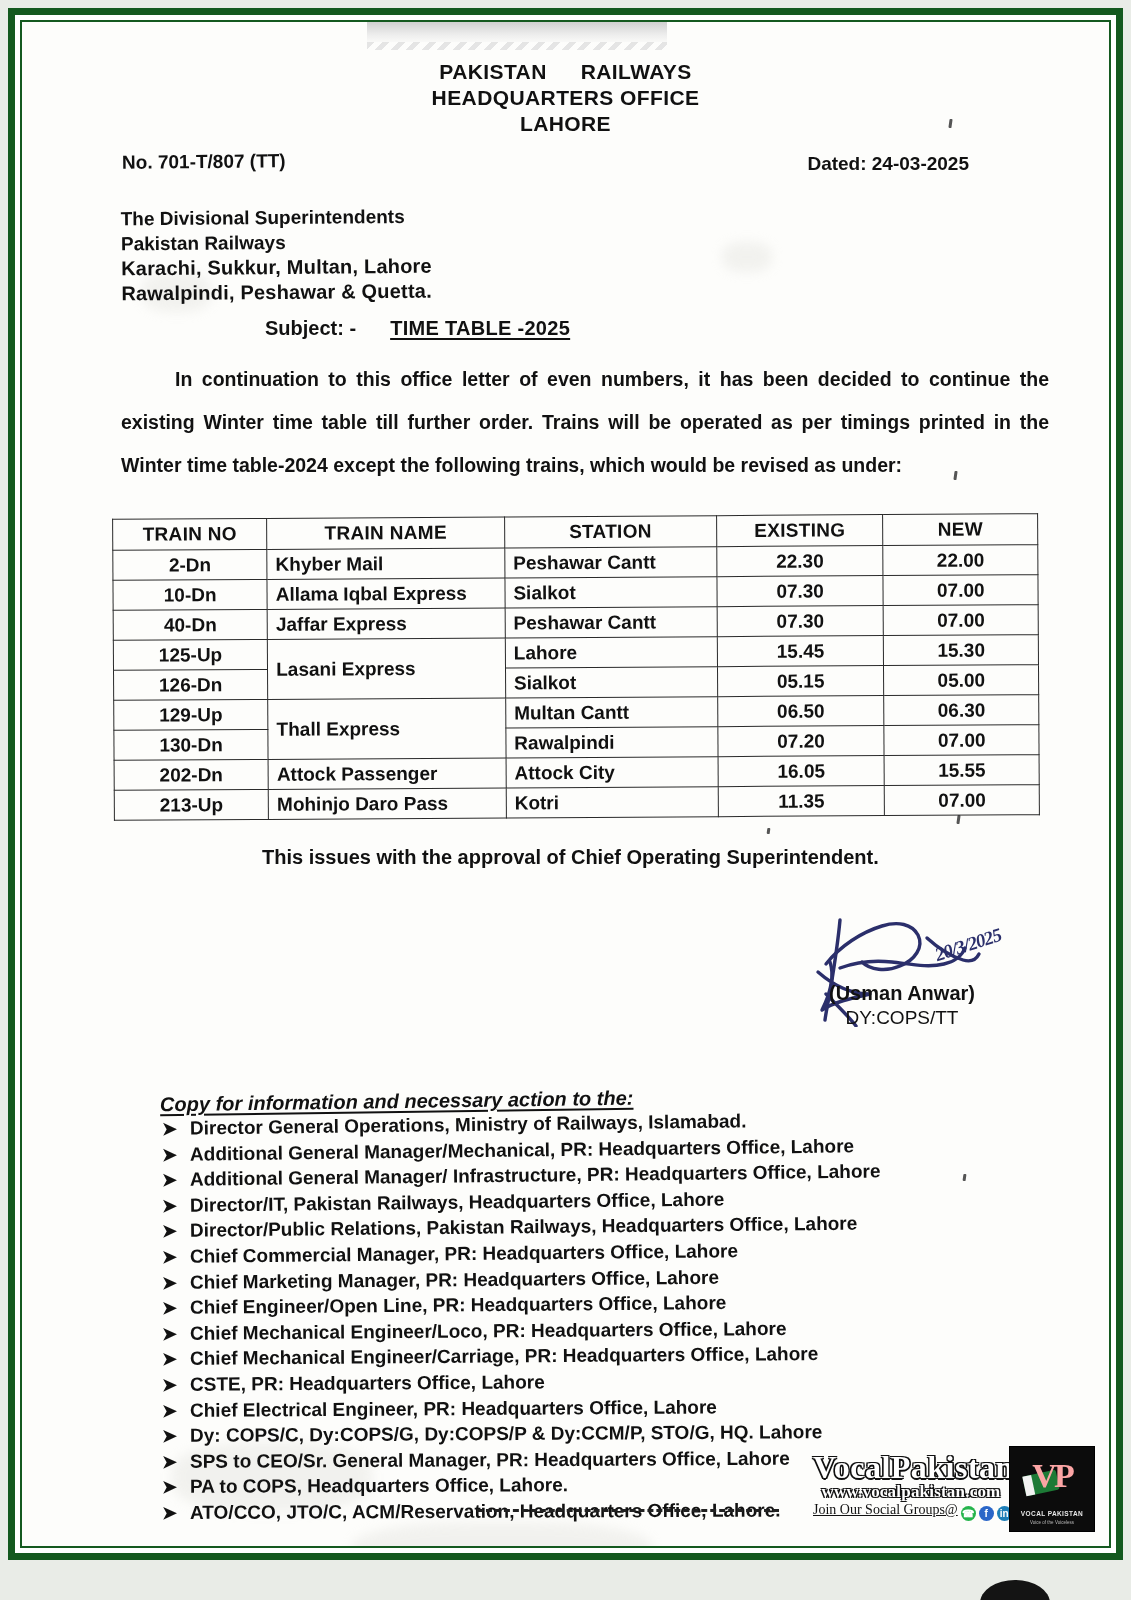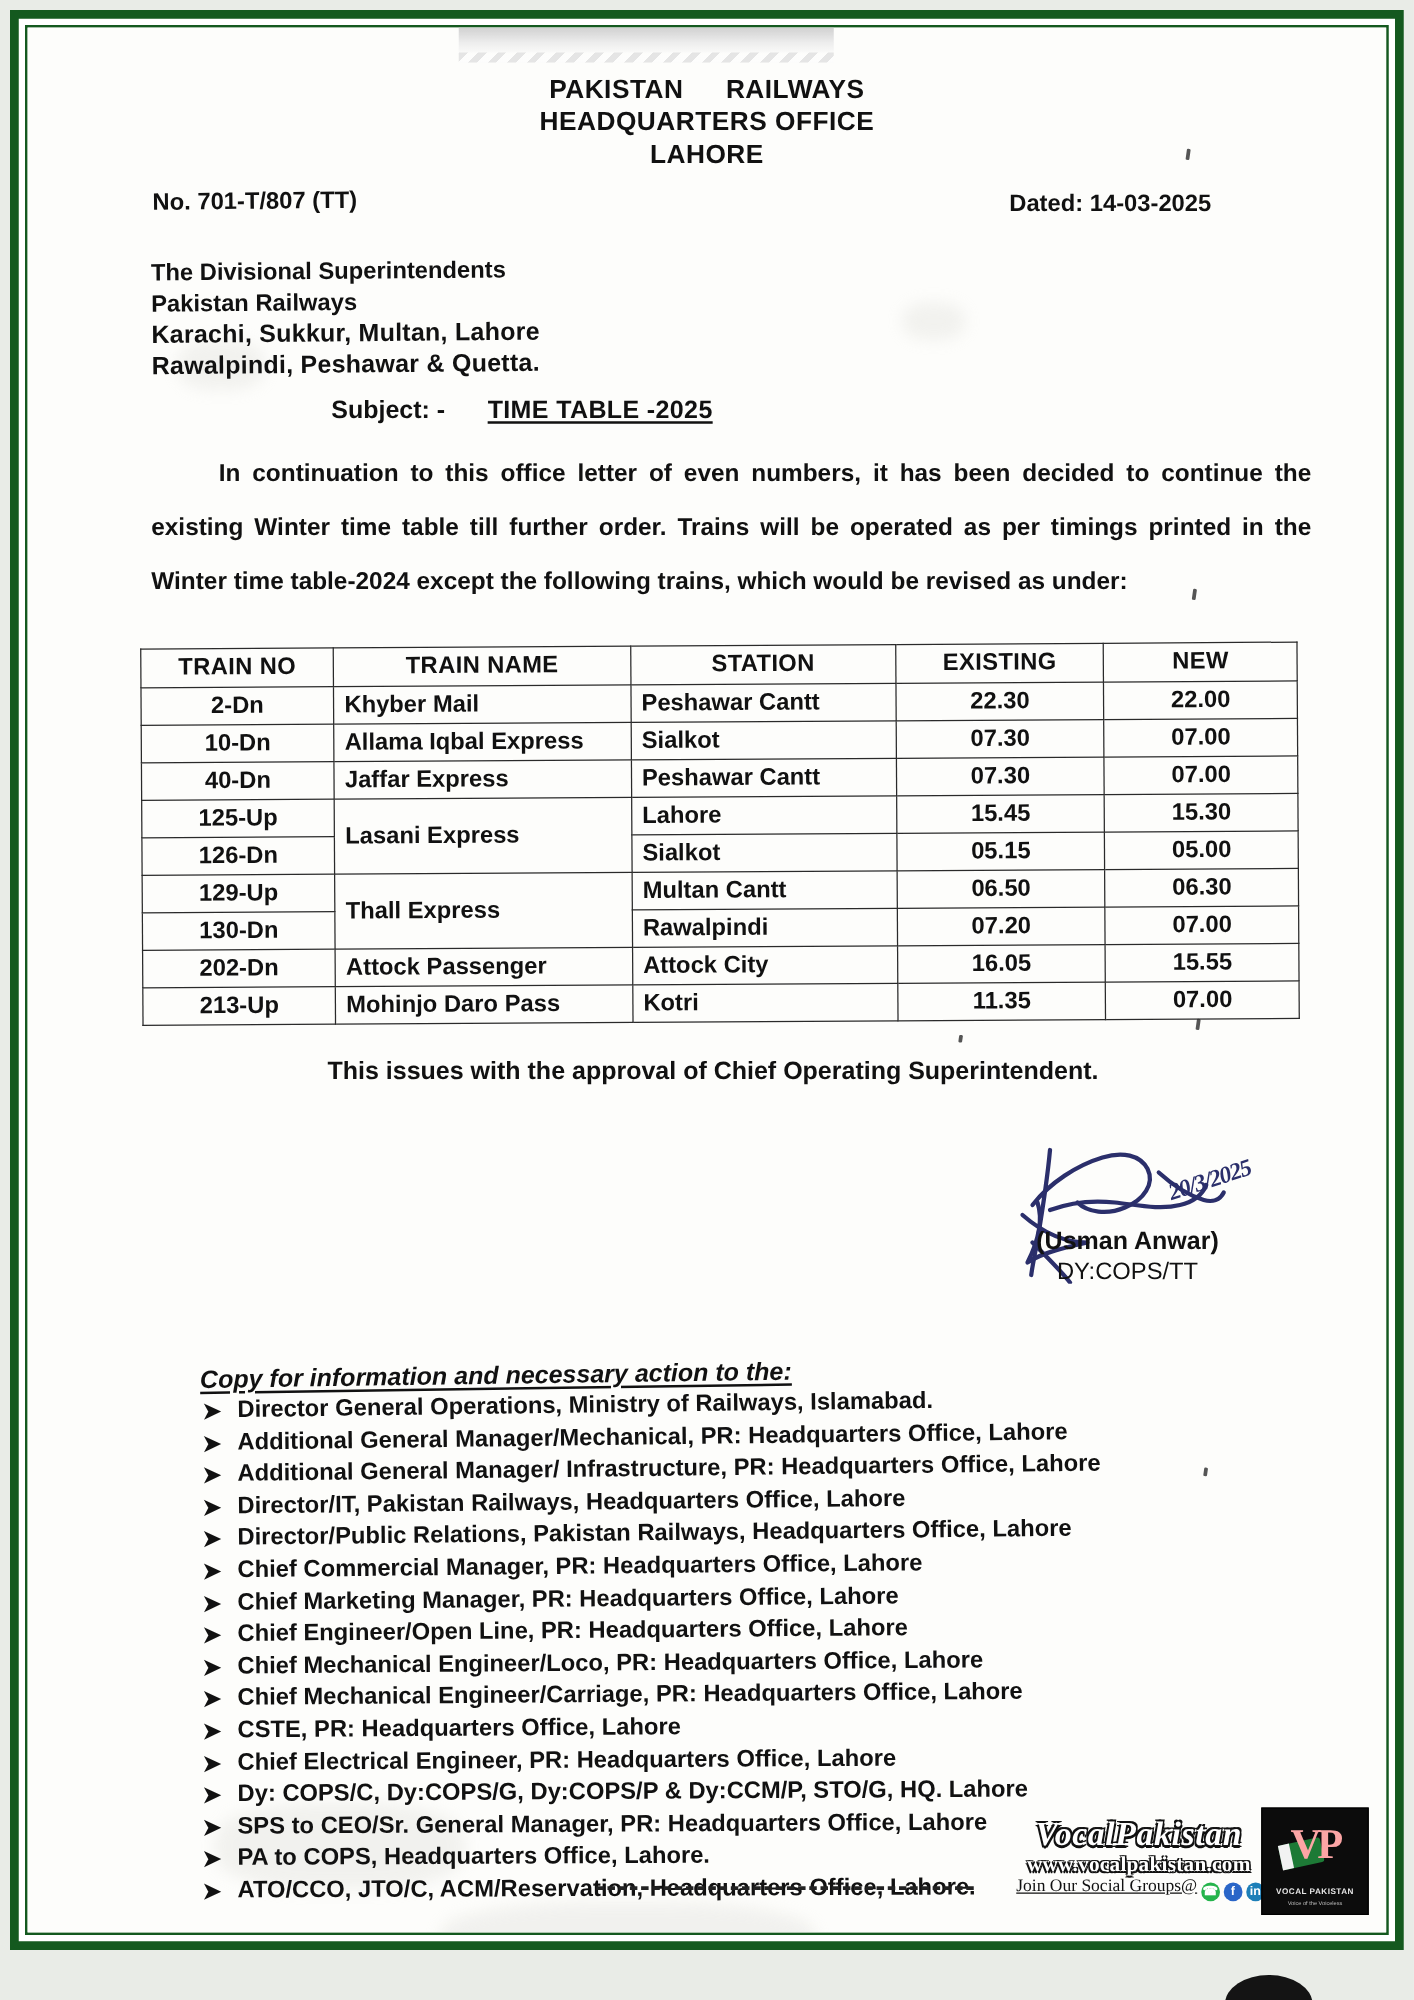--- a/index.html
+++ b/index.html
@@ -274,23 +274,22 @@
     width: 282px; height: 92px;
   }
   #brand-text {
     position: absolute;
     left: 0; top: 6px;
     width: 196px;
     text-align: center;
   }
   #brand-title {
     font-family: "Liberation Serif", serif;
-    font-style: italic;
-    font-weight: bold;
-    font-size: 27px;
+    font-weight: bold;
+    font-size: 32px;
     color: #fff;
     letter-spacing: .5px;
     text-shadow:
       -1.4px -1.4px 0 #111, 1.4px -1.4px 0 #111,
       -1.4px  1.4px 0 #111, 1.4px  1.4px 0 #111,
        0 2.4px 0 #111;
     line-height: 30px;
   }
   #brand-url {
     font-family: "Liberation Serif", serif;
@@ -417,21 +416,21 @@
     <div class="hdr" id="hdr-l2">HEADQUARTERS OFFICE</div>
     <div class="hdr" id="hdr-l3">LAHORE</div>
 
     <div class="stray-dot" style="left:927px;top:97px;"></div>
     <div class="stray-dot" style="left:932px;top:449px;"></div>
     <div class="stray-dot" style="left:935px;top:793px;"></div>
     <div class="stray-dot" style="left:745px;top:806px;height:6px;"></div>
     <div class="stray-dot" style="left:941px;top:1152px;height:7px;"></div>
 
     <div id="ref-no">No. 701-T/807 (TT)</div>
-    <div id="date-line">Dated: 14-03-2025</div>
+    <div id="date-line">Dated: 24-03-2025</div>
 
     <div id="addressee">
       <div class="a1">The Divisional Superintendents</div>
       <div class="a2">Pakistan Railways</div>
       <div class="a3">Karachi, Sukkur, Multan, Lahore</div>
       <div class="a4">Rawalpindi, Peshawar &amp; Quetta.</div>
     </div>
 
     <div id="subject-row">
       <span id="subject-label">Subject: -</span><span id="subject-value">TIME TABLE -2025</span>

